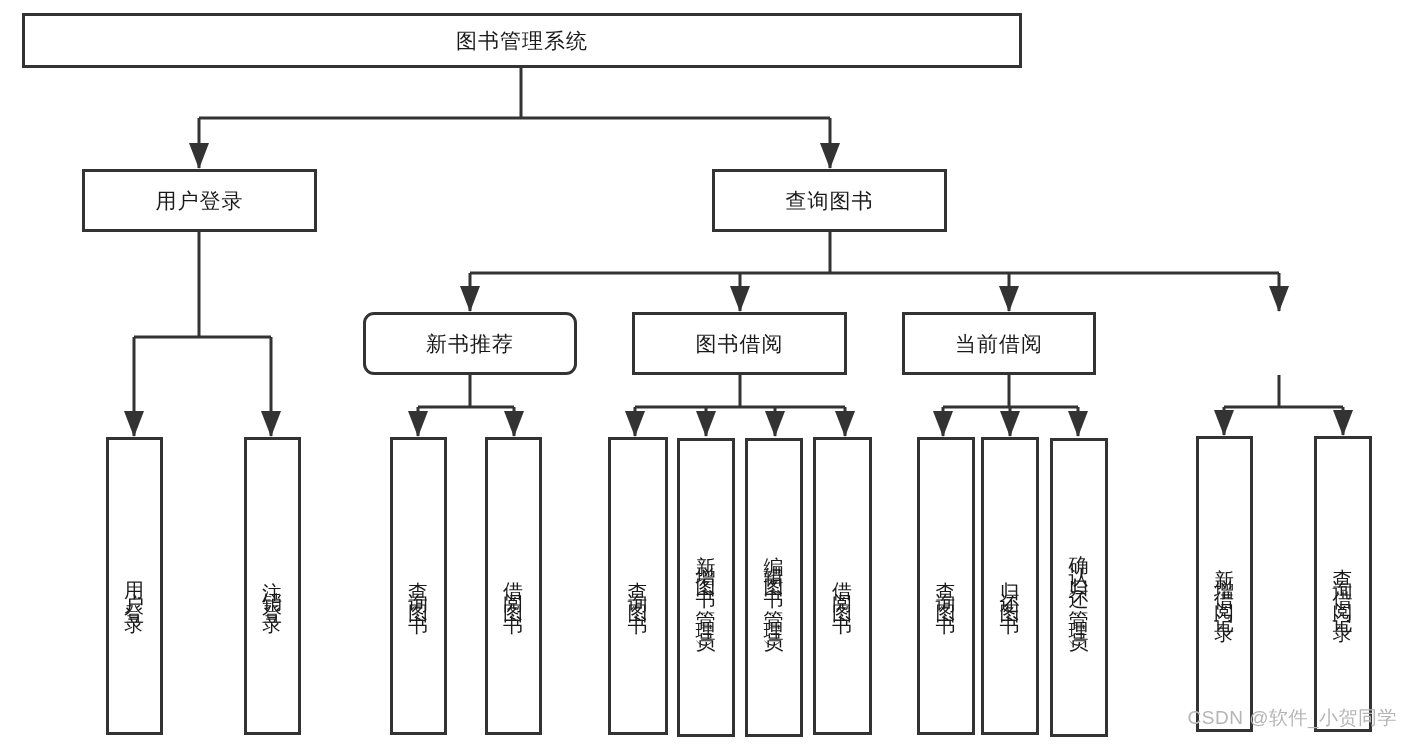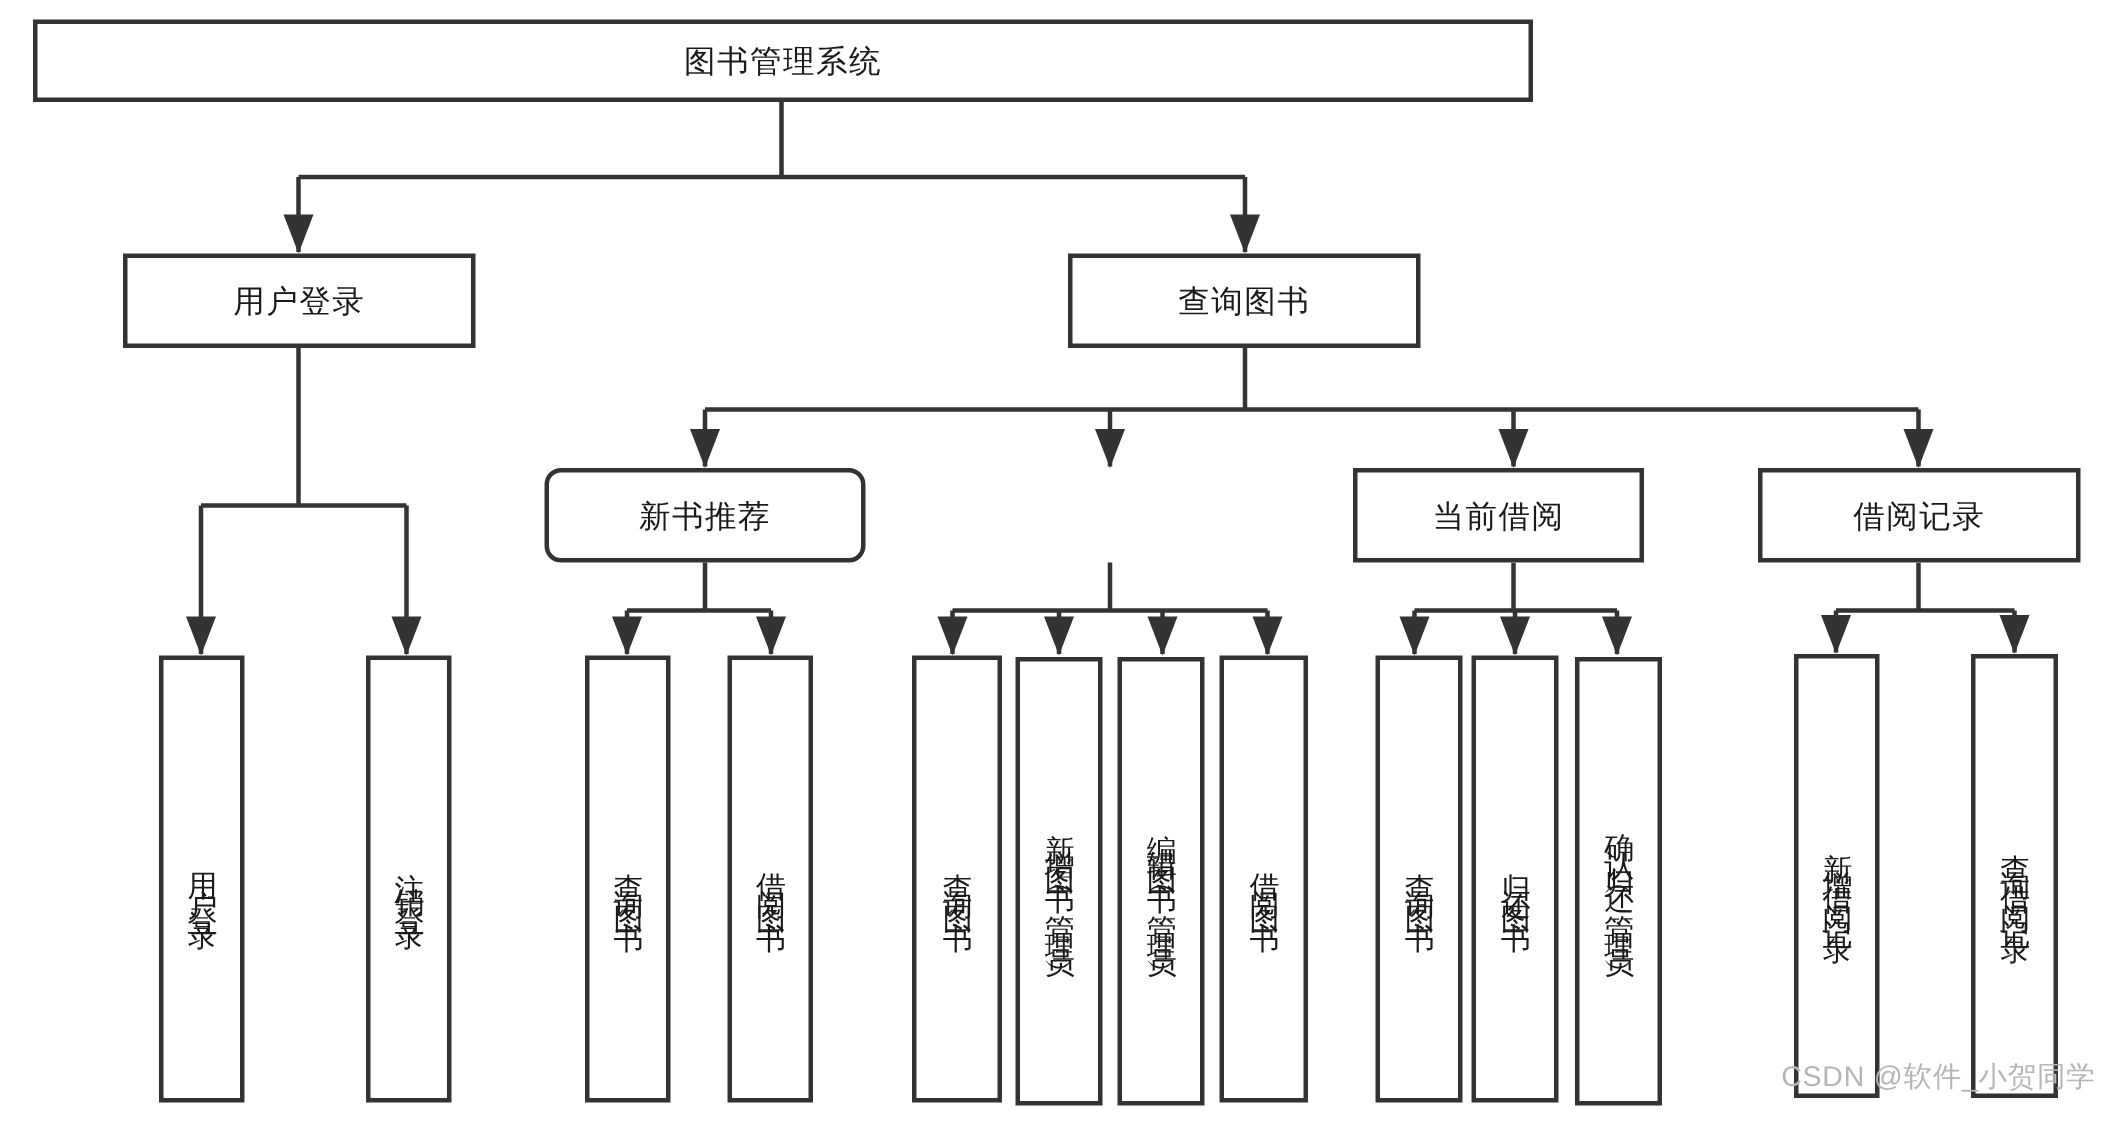--- a/index.html
+++ b/index.html
@@ -95,22 +95,22 @@
     <polygon points="1214,410 1234,410 1224,436"></polygon>
     <polygon points="1333,410 1353,410 1343,436"></polygon>
   </svg>
 
   <div class="node hbox" style="left:22px; top:13px; width:1000px; height:55px;">图书管理系统</div>
 
   <div class="node hbox" style="left:82px; top:169px; width:235px; height:63px;">用户登录</div>
   <div class="node hbox" style="left:712px; top:169px; width:235px; height:63px;">查询图书</div>
 
   <div class="node hbox" style="left:363px; top:312px; width:214px; height:63px;border-radius:11px;">新书推荐</div>
+  <div class="node hbox" style="left:632px; top:312px; width:215px; height:63px;">图书借阅</div>
   <div class="node hbox" style="left:902px; top:312px; width:194px; height:63px;">当前借阅</div>
-  <div class="node hbox" style="left:1172px; top:312px; width:215px; height:63px;">借阅记录</div>
 
   <div class="node vbox" style="left:106px; top:437px; width:57px; height:298px;">用户登录</div>
   <div class="node vbox" style="left:244px; top:437px; width:57px; height:298px;">注销登录</div>
 
   <div class="node vbox" style="left:390px; top:437px; width:57px; height:298px;">查询图书</div>
   <div class="node vbox" style="left:485px; top:437px; width:57px; height:298px;">借阅图书</div>
 
   <div class="node vbox" style="left:608px; top:437px; width:60px; height:298px;">查询图书</div>
   <div class="node vbox" style="left:677px; top:438px; width:58px; height:299px;">新增图书（管理员）</div>
   <div class="node vbox" style="left:745px; top:438px; width:58px; height:299px;">编辑图书（管理员）</div>

